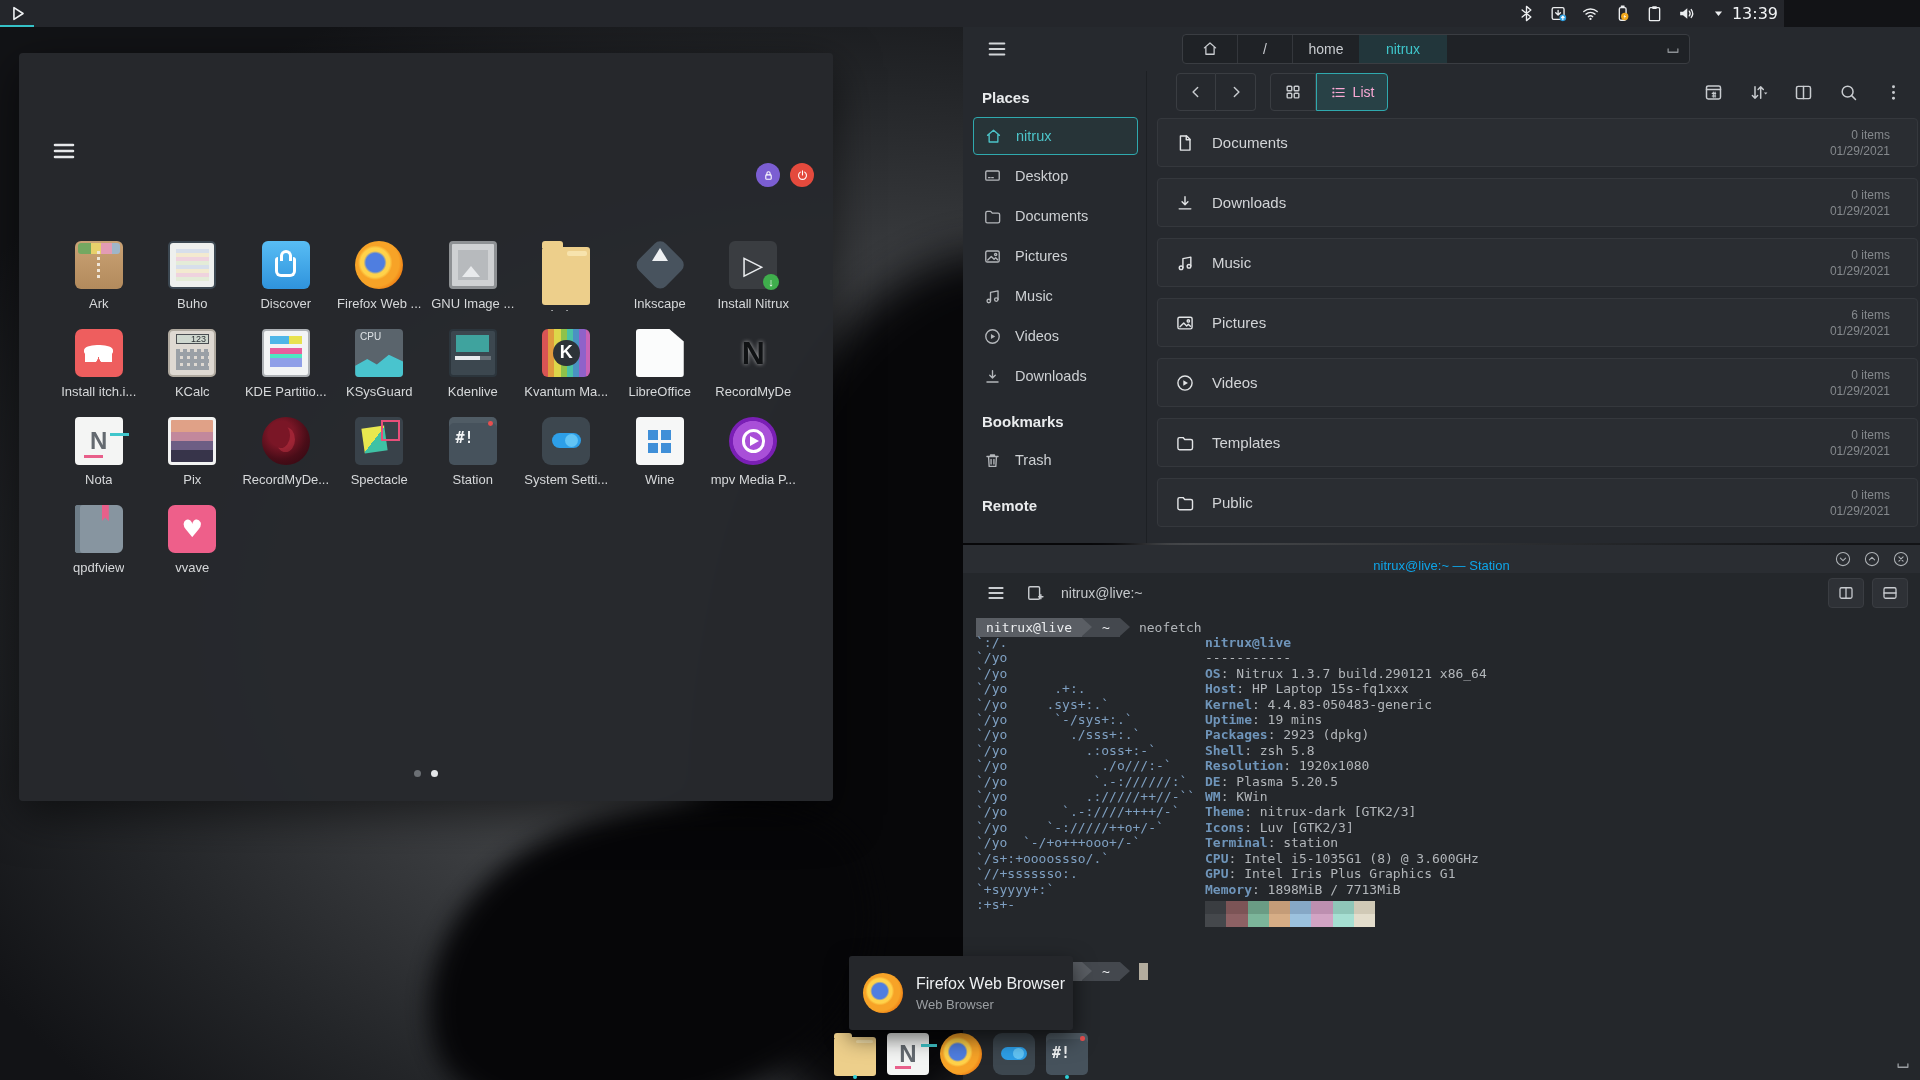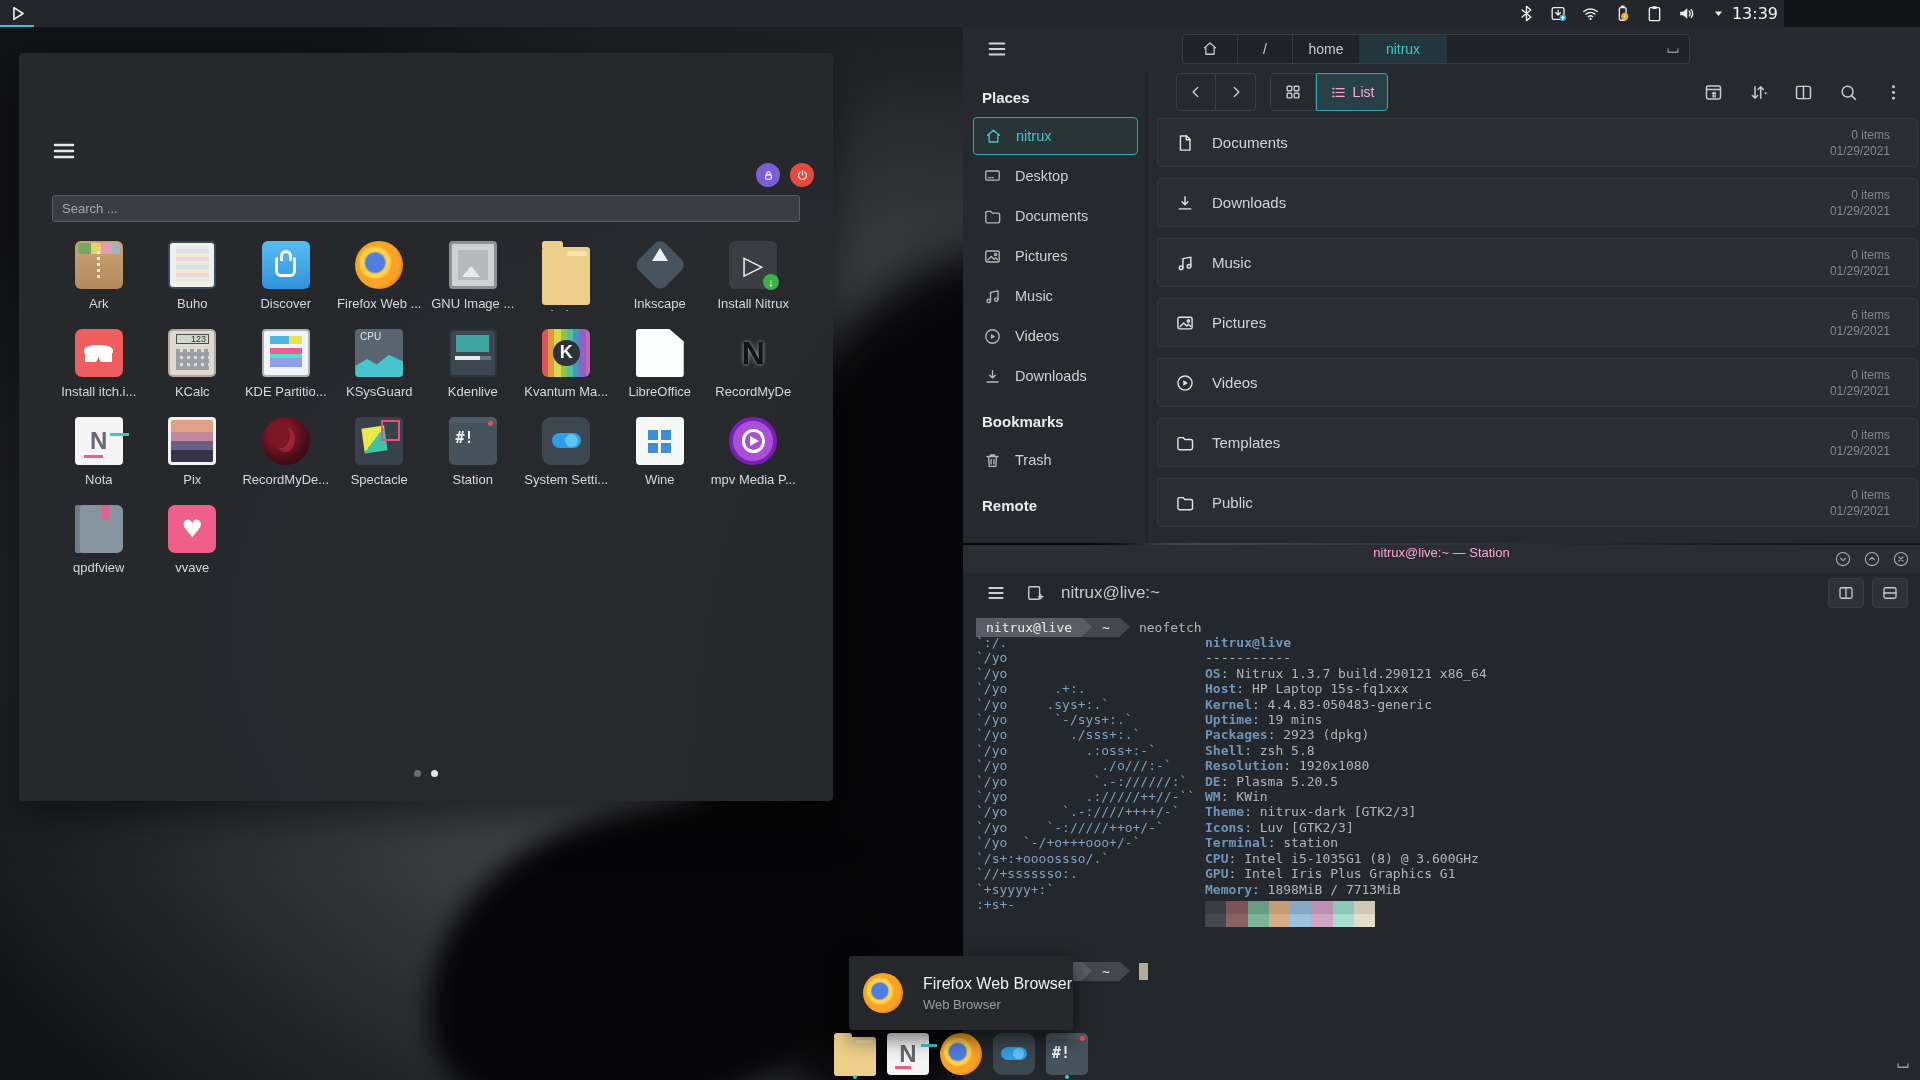--- a/index.html
+++ b/index.html
@@ -163,31 +163,31 @@
   #fm-files{left:194px;top:91px;right:2px;position:absolute}
   .frow{height:49px;margin-bottom:11px;background:#2a2d32;border:1px solid #35383d;border-radius:4px;
         display:flex;align-items:center;box-sizing:border-box;position:relative}
   .f-ic{width:20px;height:20px;color:#e2e4e6;margin-left:17px}
   .f-ic svg{width:20px;height:20px}
   .f-name{margin-left:17px;font-size:15px;color:#d2d4d7}
   .f-meta{position:absolute;right:27px;top:8px;text-align:right;font-size:12px;color:#85898d;line-height:16px}
 
   
   #term{left:963px;top:545px;width:957px;height:535px;background:#24272b;z-index:10}
-  #term-titlebar{left:0;top:0;right:0;height:28px;background:#2a2d32;display:flex;align-items:flex-start;justify-content:center;
-                 color:#f9a8d4;font-size:13px}
+  #term-titlebar{left:0;top:0;right:0;height:28px;background:#2a2d32;display:flex;align-items:flex-end;justify-content:center;
+                 color:#0ea5e9;font-size:13px}
   #term-winbtns{position:absolute;right:10px;top:5px;display:flex;gap:11px;color:#aeb2b6}
   .wbtn{width:18px;height:18px}
   .wbtn svg{width:18px;height:18px;stroke-width:1.4}
   #term-tabbar{left:0;top:28px;right:0;height:40px;display:flex;align-items:center}
   #term-menu{margin-left:22px;width:22px;height:20px;color:#c9ccd0}
   #term-menu svg{width:22px;height:20px;stroke-width:2.2}
   #term-newtab{margin-left:18px;width:20px;height:20px;color:#c9ccd0}
   #term-newtab svg{width:20px;height:20px}
-  #term-tab-label{margin-left:16px;color:#c6c9cc;font-size:17px}
+  #term-tab-label{margin-left:16px;color:#c6c9cc;font-size:14px}
   #term-splits{position:absolute;right:12px;top:33px;display:flex;gap:8px}
   .split-btn{width:36px;height:30px;background:#2e3136;border:1px solid #3a3d42;border-radius:4px;
              display:flex;align-items:center;justify-content:center;color:#c9ccd0;box-sizing:border-box}
   .split-btn svg{width:18px;height:18px}
   .mono{font-family:"DejaVu Sans Mono",monospace;font-size:13px;line-height:15.4px}
   .pl{display:flex;align-items:center;height:19px;position:absolute;left:13px}
   .seg{padding:0 10px;color:#eceef0;display:flex;align-items:center;height:19px;
        font-family:"DejaVu Sans Mono",monospace;font-size:13px}
   .seg-user{background:#5a5e64}
   .seg-path{background:#44484e}
@@ -202,21 +202,21 @@
   .nf-line .nf-label{color:#6f95ba;font-weight:bold}
   #palette{left:242px;top:356px;position:absolute}
   #palette div{display:flex}
   #palette span{width:21.3px;height:13px;display:block}
   .cursor{width:9px;height:17px;background:#b3ac9e;margin-left:9px}
 
   
   #tooltip{left:849px;top:956px;width:224px;height:74px;background:#25272b;border-radius:3px;z-index:30;
            box-shadow:0 8px 22px rgba(0,0,0,.6);display:flex;align-items:center}
   #tooltip .ic{width:40px;height:40px;margin-left:14px}
-  #tt-text{margin-left:20px}
+  #tt-text{margin-left:13px}
   #tt-title{color:#eef0f2;font-size:16px}
   #tt-sub{color:#9b9fa3;font-size:13px;margin-top:4px}
 
   
   #dock{left:834px;bottom:0;height:47px;display:flex;gap:11px;align-items:flex-start;z-index:20}
   .dock-item{position:relative;width:42px;height:47px}
   .dock-item .ic{width:42px;height:42px}
   .run-dot{position:absolute;left:19px;bottom:1px;width:4px;height:4px;border-radius:50%;background:#2fd0d8}
   #dock-hide{right:5px;bottom:6px;width:24px;height:18px;color:#9b9fa3;z-index:21}
   #dock-hide svg{width:24px;height:18px}
@@ -294,21 +294,20 @@
         <rect x="7" y="10.8" width="10" height="8.2" rx="1.6"></rect>
         <path d="M9 10.8V8.2a3 3 0 016 0v2.6"></path>
       </svg>
     </span>
   <span class="abs sess-btn sic" id="power-btn">
       <svg viewBox="0 0 24 24">
         <path d="M12 3.5V11"></path>
         <path d="M8 5.8a7.3 7.3 0 108 0"></path>
       </svg>
     </span>
-  <input class="abs" id="l-search" placeholder="Search ..." style="">
   <div class="abs" id="appgrid">
       <div class="app">
         <div class="ic t-ark"></div>
         <div class="applabel">Ark</div>
       </div>
       <div class="app">
         <div class="ic t-buho"></div>
         <div class="applabel">Buho</div>
       </div>
       <div class="app">

